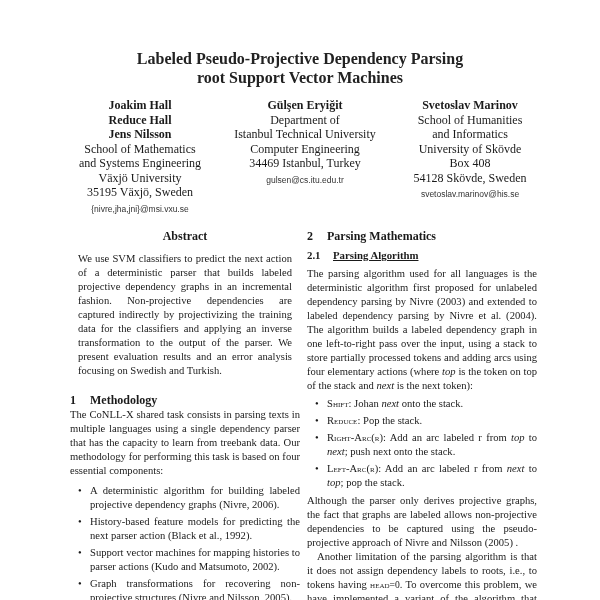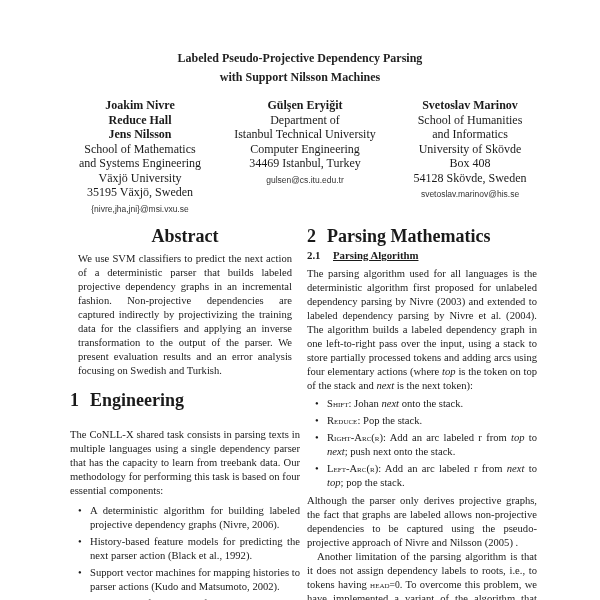--- a/index.html
+++ b/index.html
@@ -1,50 +1,50 @@
 <!DOCTYPE html>
 <html><head>
 <meta charset="utf-8">
 <style>
   html, body { margin:0; padding:0; background:#ffffff; }
   body { width:600px; height:600px; overflow:hidden; position:relative; font-family:"Liberation Serif","DejaVu Serif",serif; color:#1a1a1a; }
-  .title { position:absolute; top:49px; left:0; width:600px; text-align:center; font-weight:bold; font-size:12px; line-height:19px; color:#222; }
+  .title { position:absolute; top:49px; left:0; width:600px; text-align:center; font-weight:bold; font-size:16px; line-height:19px; color:#222; }
   .authors { position:absolute; top:98px; left:60px; width:490px; display:flex; justify-content:space-between; }
   .author-block { text-align:center; font-size:12px; line-height:14.5px; }
   .author-block .name { font-weight:bold; }
   .author-block .email { font-family:Liberation Sans, sans-serif; font-size:8.5px; line-height:14px; color:#333; margin-top:2px; }
   .col { position:absolute; width:230px; font-size:10.6px; line-height:14px; text-align:justify; }
   .col-left { left:70px; top:228px; }
   .col-right { left:307px; top:228px; width:230px; }
-  h2 { font-size:18px; font-weight:bold; margin:0; line-height:16px; }
+  h2 { font-size:12px; font-weight:bold; margin:0; line-height:16px; }
   h2.center { text-align:center; }
   h3 { font-size:10.8px; font-weight:bold; margin:0; line-height:14px; }
   .secnum { display:inline-block; width:20px; }
   .subnum { display:inline-block; width:26px; }
   p { margin:0; }
   .abstract-body { padding:0 8px 0 8px; margin-top:8px; }
   ul { list-style:none; margin:6px 0 0 0; padding:0; }
   li { position:relative; padding-left:20px; margin-bottom:3px; }
   li::before { content:"\2022"; position:absolute; left:8px; top:0; }
   .sc { font-variant:small-caps; }
   .mono-sc { font-variant:small-caps; font-size:9.6px; }
   em { font-style:italic; }
   .indent { text-indent:10px; }
 </style>
 </head>
 <body>
 
 <div class="title">
   <div>Labeled Pseudo-Projective Dependency Parsing</div>
-  <div>with Support Nilsson Machines</div>
+  <div>root Support Vector Machines</div>
 </div>
 
 <div class="authors">
   <div class="author-block" style="width:160px;">
-    <div class="name">Joakim Nivre</div>
+    <div class="name">Joakim Hall</div>
     <div class="name">Reduce Hall</div>
     <div class="name">Jens Nilsson</div>
     <div>School of Mathematics</div>
     <div>and Systems Engineering</div>
     <div>Växjö University</div>
     <div>35195 Växjö, Sweden</div>
     <div class="email">{nivre,jha,jni}@msi.vxu.se</div>
   </div>
   <div class="author-block" style="width:170px;">
     <div class="name">Gülşen Eryiğit</div>
@@ -63,23 +63,23 @@
     <div>54128 Skövde, Sweden</div>
     <div class="email">svetoslav.marinov@his.se</div>
   </div>
 </div>
 
 <div class="col col-left">
   <h2 class="center">Abstract</h2>
   <p class="abstract-body">We use SVM classifiers to predict the next action of a deterministic parser that builds labeled projective dependency graphs in an incremental fashion. Non-projective dependencies are captured indirectly by projectivizing the training data for the classifiers and applying an inverse transformation to the output of the parser. We present evaluation results and an error analysis focusing on Swedish and Turkish.</p>
 
   <h2 style="margin-top:14px;">
-    <span class="secnum">1</span><span>Engineering</span>
+    <span class="secnum">1</span><span>Methodology</span>
   </h2>
-  <p style="margin-top:20px;">The CoNLL-X shared task consists in parsing texts in multiple languages using a single dependency parser that has the capacity to learn from treebank data. Our methodology for performing this task is based on four essential components:</p>
+  <p style="margin-top:0;">The CoNLL-X shared task consists in parsing texts in multiple languages using a single dependency parser that has the capacity to learn from treebank data. Our methodology for performing this task is based on four essential components:</p>
   <ul>
     <li>A deterministic algorithm for building labeled projective dependency graphs (Nivre, 2006).</li>
     <li>History-based feature models for predicting the next parser action (Black et al., 1992).</li>
     <li>Support vector machines for mapping histories to parser actions (Kudo and Matsumoto, 2002).</li>
     <li>Graph transformations for recovering non-projective structures (Nivre and Nilsson, 2005).</li>
   </ul>
 </div>
 
 <div class="col col-right">
   <h2>

